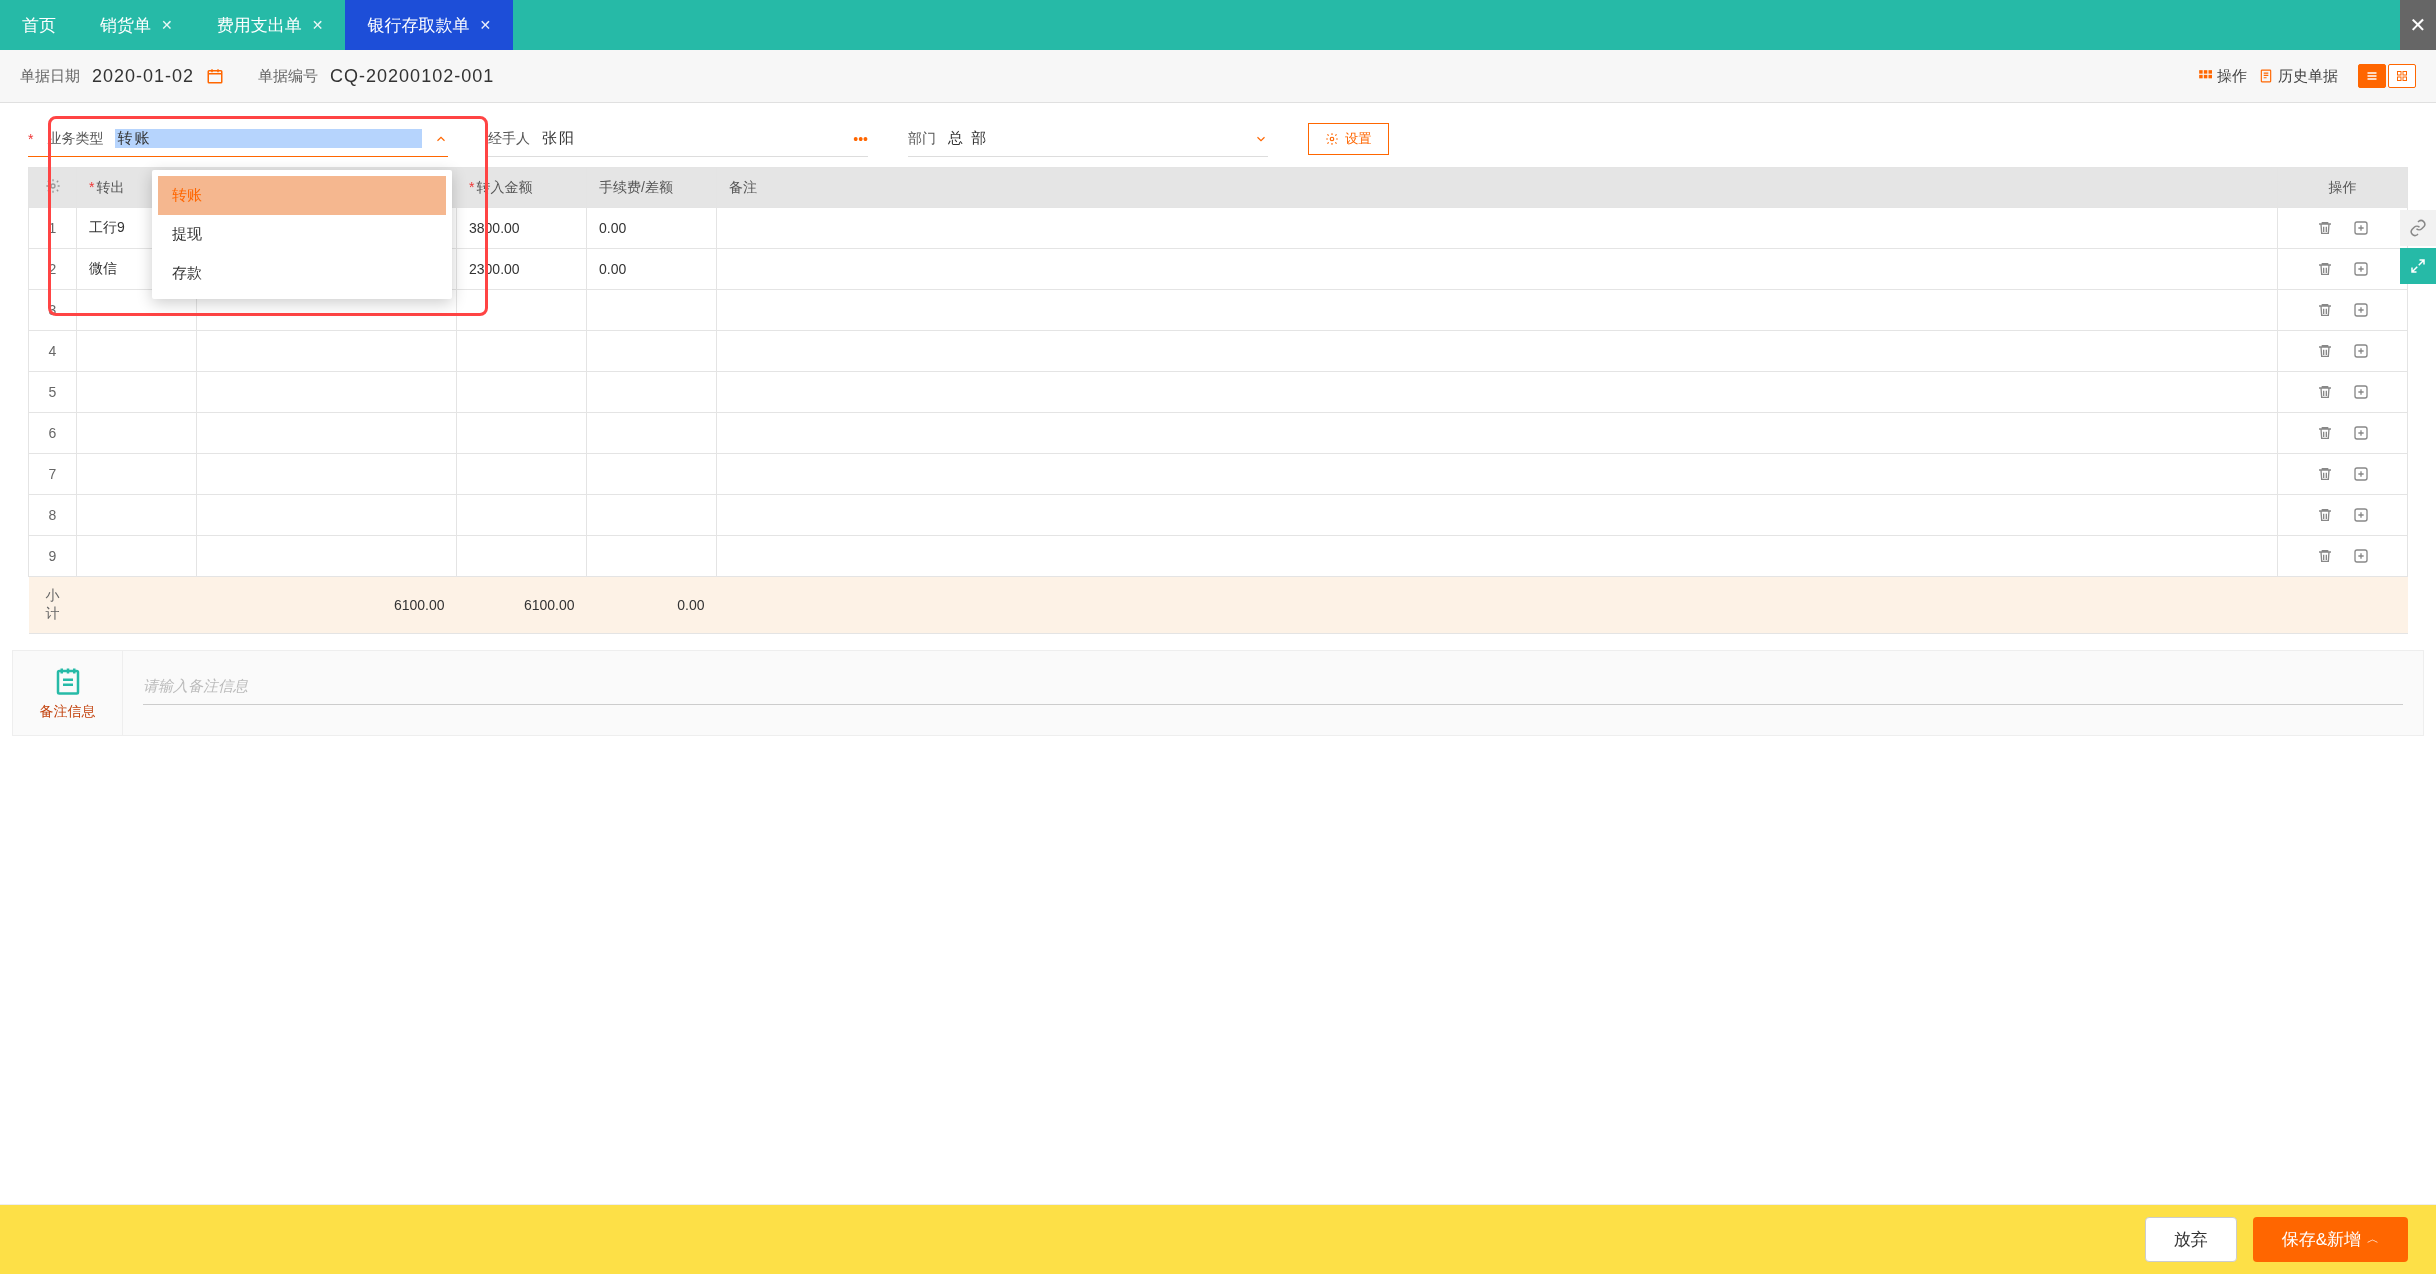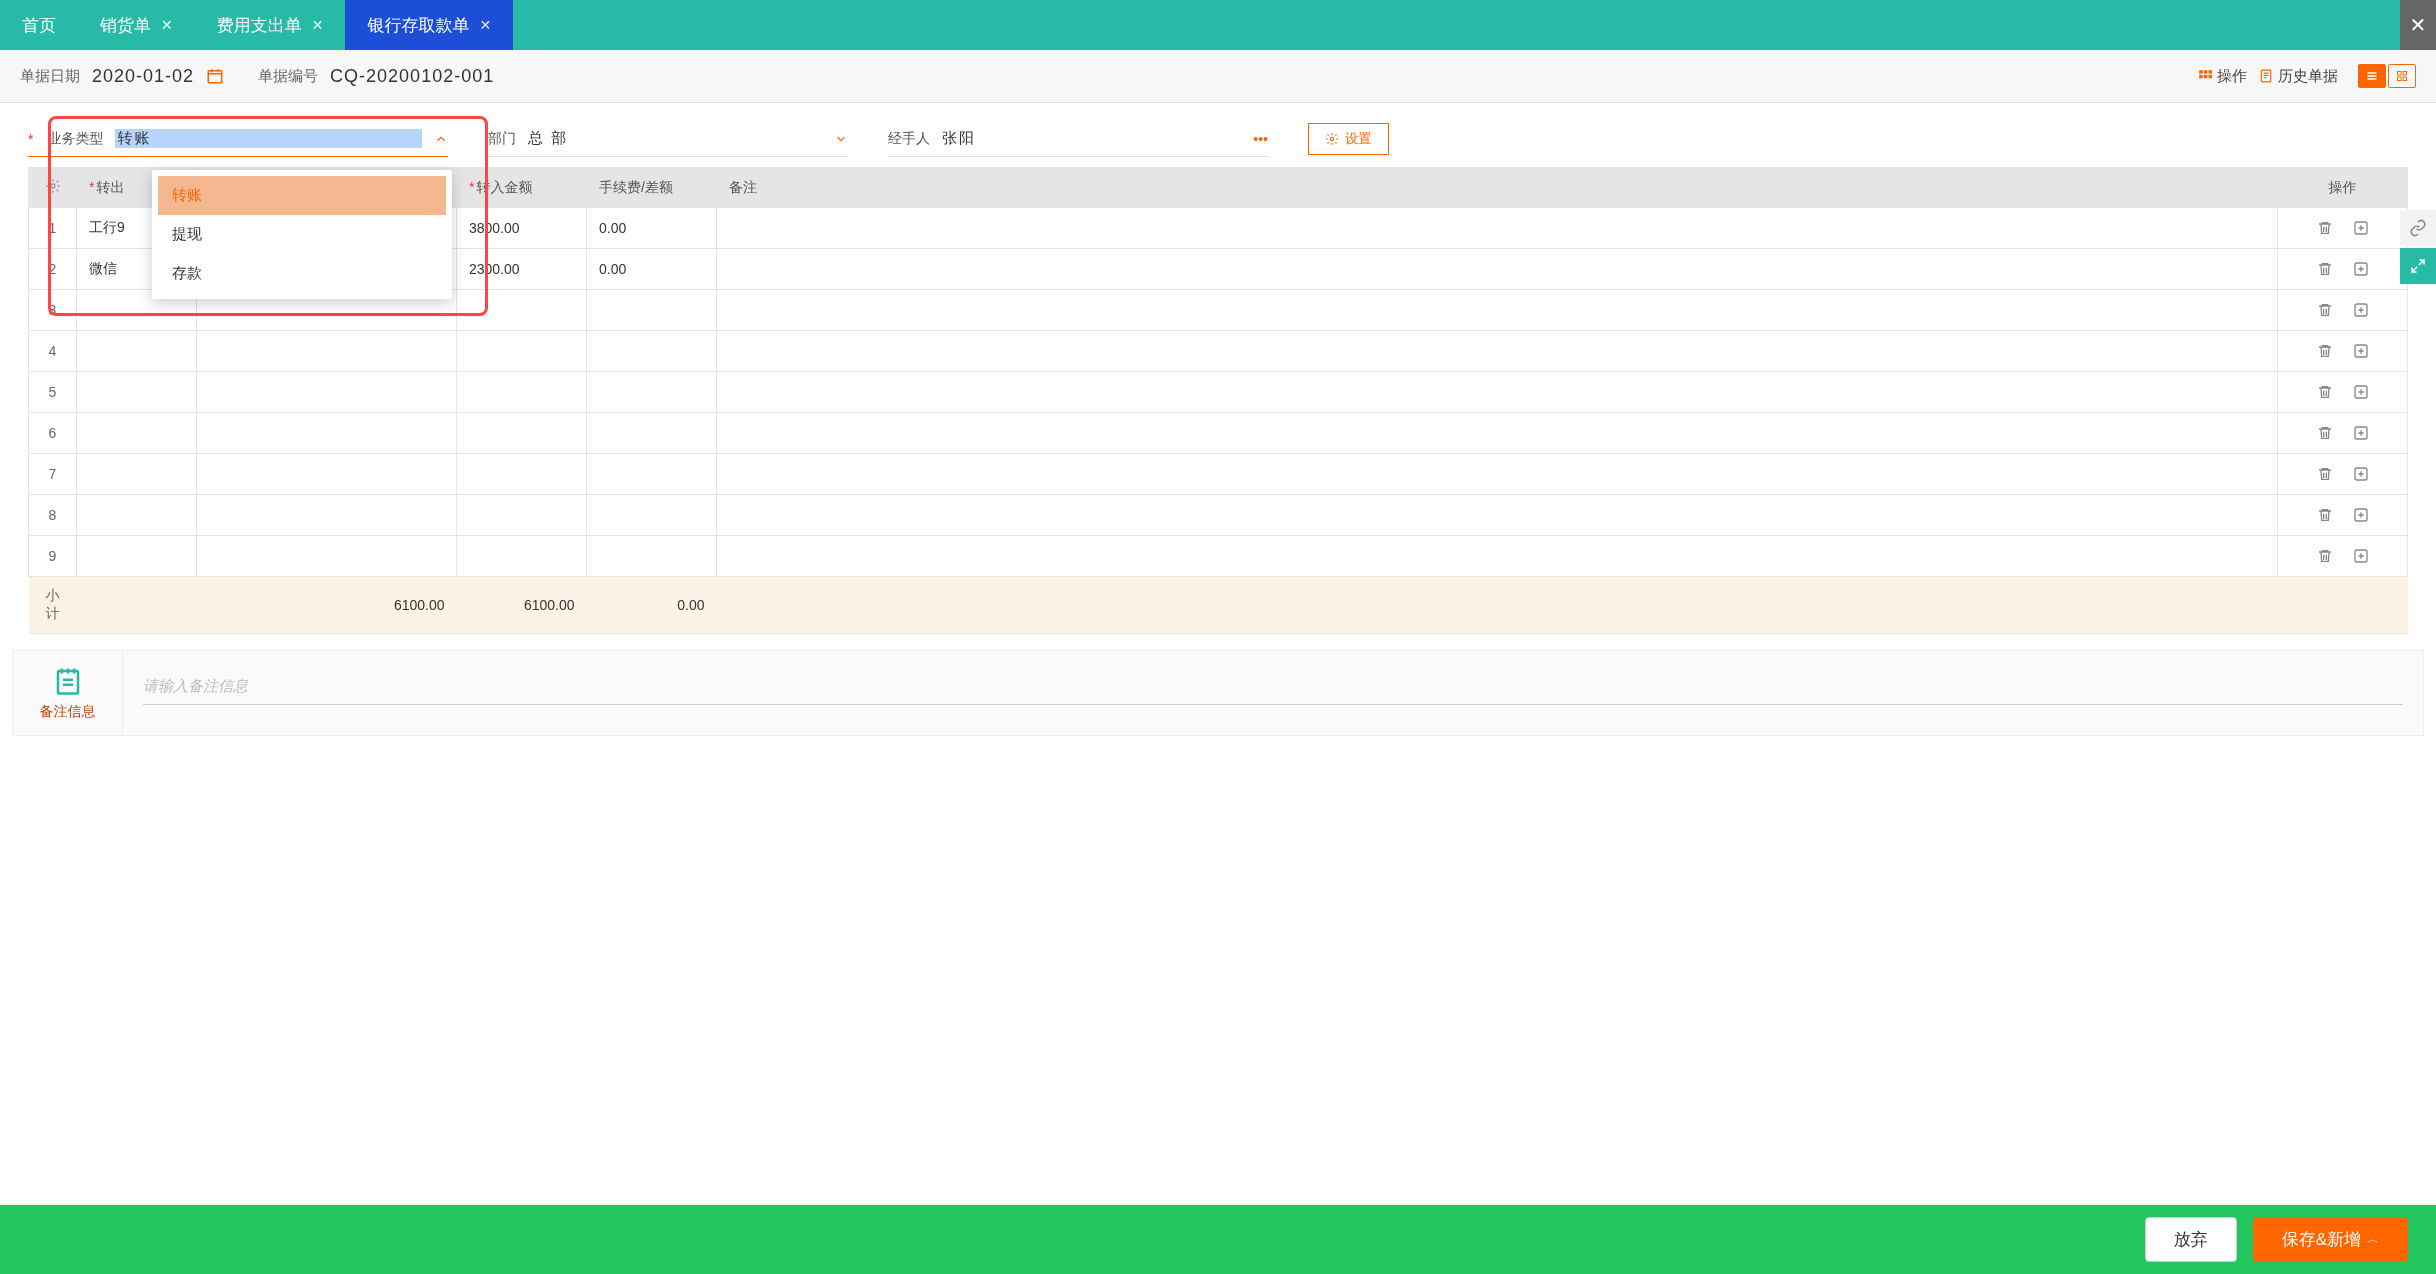--- a/index.html
+++ b/index.html
@@ -61,21 +61,21 @@
 
 .remark-panel { display: flex; margin: 16px 12px 0 12px; border: 1px solid #eee; background: #fafafa; }
 .remark-left { width: 110px; display: flex; flex-direction: column; align-items: center; justify-content: center; gap: 6px; padding: 14px 0; border-right: 1px solid #eee; }
 .remark-left .doc-icon { color: #2aa; font-size: 28px; }
 .remark-left .doc-label { color: #c2410c; font-size: 14px; }
 .remark-input { flex: 1; padding: 16px 20px; }
 .remark-input input { width: 100%; border: none; border-bottom: 1px solid #ccc; padding: 10px 0; background: transparent; font-size: 15px; outline: none; color: #333; font-style: italic; }
 .remark-input input::placeholder { color: #bbb; }
 
 
-.bottom-bar { position: fixed; bottom: 0; left: 0; right: 0; height: 70px; background: #22c55e; border-top: 1px solid #eee; display: flex; align-items: center; justify-content: flex-end; padding: 0 28px; gap: 16px; }
+.bottom-bar { position: fixed; bottom: 0; left: 0; right: 0; height: 70px; background: #fde047; border-top: 1px solid #eee; display: flex; align-items: center; justify-content: flex-end; padding: 0 28px; gap: 16px; }
 .btn { padding: 10px 28px; border-radius: 4px; font-size: 17px; cursor: pointer; border: 1px solid transparent; }
 .btn-outline { background: #fff; border-color: #ccc; color: #333; }
 .btn-primary { background: #f60; color: #fff; display: inline-flex; align-items: center; gap: 6px; }
 .btn-primary .caret-up { font-size: 12px; }
 
 
 .side-tools { position: fixed; right: 0; top: 210px; display: flex; flex-direction: column; gap: 2px; }
 .side-tools .tool { width: 36px; height: 36px; background: #f2f2f2; display: flex; align-items: center; justify-content: center; color: #888; cursor: pointer; }
 .side-tools .tool.accent { background: #26baa7; color: #fff; }
 
@@ -161,33 +161,33 @@
     <div class="filter-item" style="max-width:420px;border-bottom-color:#f60">
       <span class="req">*</span>
       <span class="flabel">业务类型</span>
       <span class="fvalue hl">转账</span>
       <span class="caret">
         <svg width="14" height="14" viewBox="0 0 24 24" fill="none" stroke="currentColor" stroke-width="2">
             <path d="M6 15l6-6 6 6"></path>
           </svg>
       </span>
     </div>
+    <div class="filter-item" style="max-width:380px">
+      <span class="flabel">经手人</span>
+      <span class="fvalue">张阳</span>
+      <span class="more-dots">•••</span>
+    </div>
     <div class="filter-item" style="max-width:360px">
       <span class="flabel">部门</span>
       <span class="fvalue">总 部</span>
       <span class="caret">
         <svg width="14" height="14" viewBox="0 0 24 24" fill="none" stroke="currentColor" stroke-width="2">
             <path d="M6 9l6 6 6-6"></path>
           </svg>
       </span>
-    </div>
-    <div class="filter-item" style="max-width:380px">
-      <span class="flabel">经手人</span>
-      <span class="fvalue">张阳</span>
-      <span class="more-dots">•••</span>
     </div>
     <button class="settings-btn">
       <span>
         <svg width="14" height="14" viewBox="0 0 24 24" fill="none" stroke="currentColor" stroke-width="2">
             <circle cx="12" cy="12" r="3"></circle>
             <path d="M12 2v3M12 19v3M4.2 4.2l2.1 2.1M17.7 17.7l2.1 2.1M2 12h3M19 12h3M4.2 19.8l2.1-2.1M17.7 6.3l2.1-2.1"></path>
           </svg>
       </span>
       <span>设置</span>
     </button>

